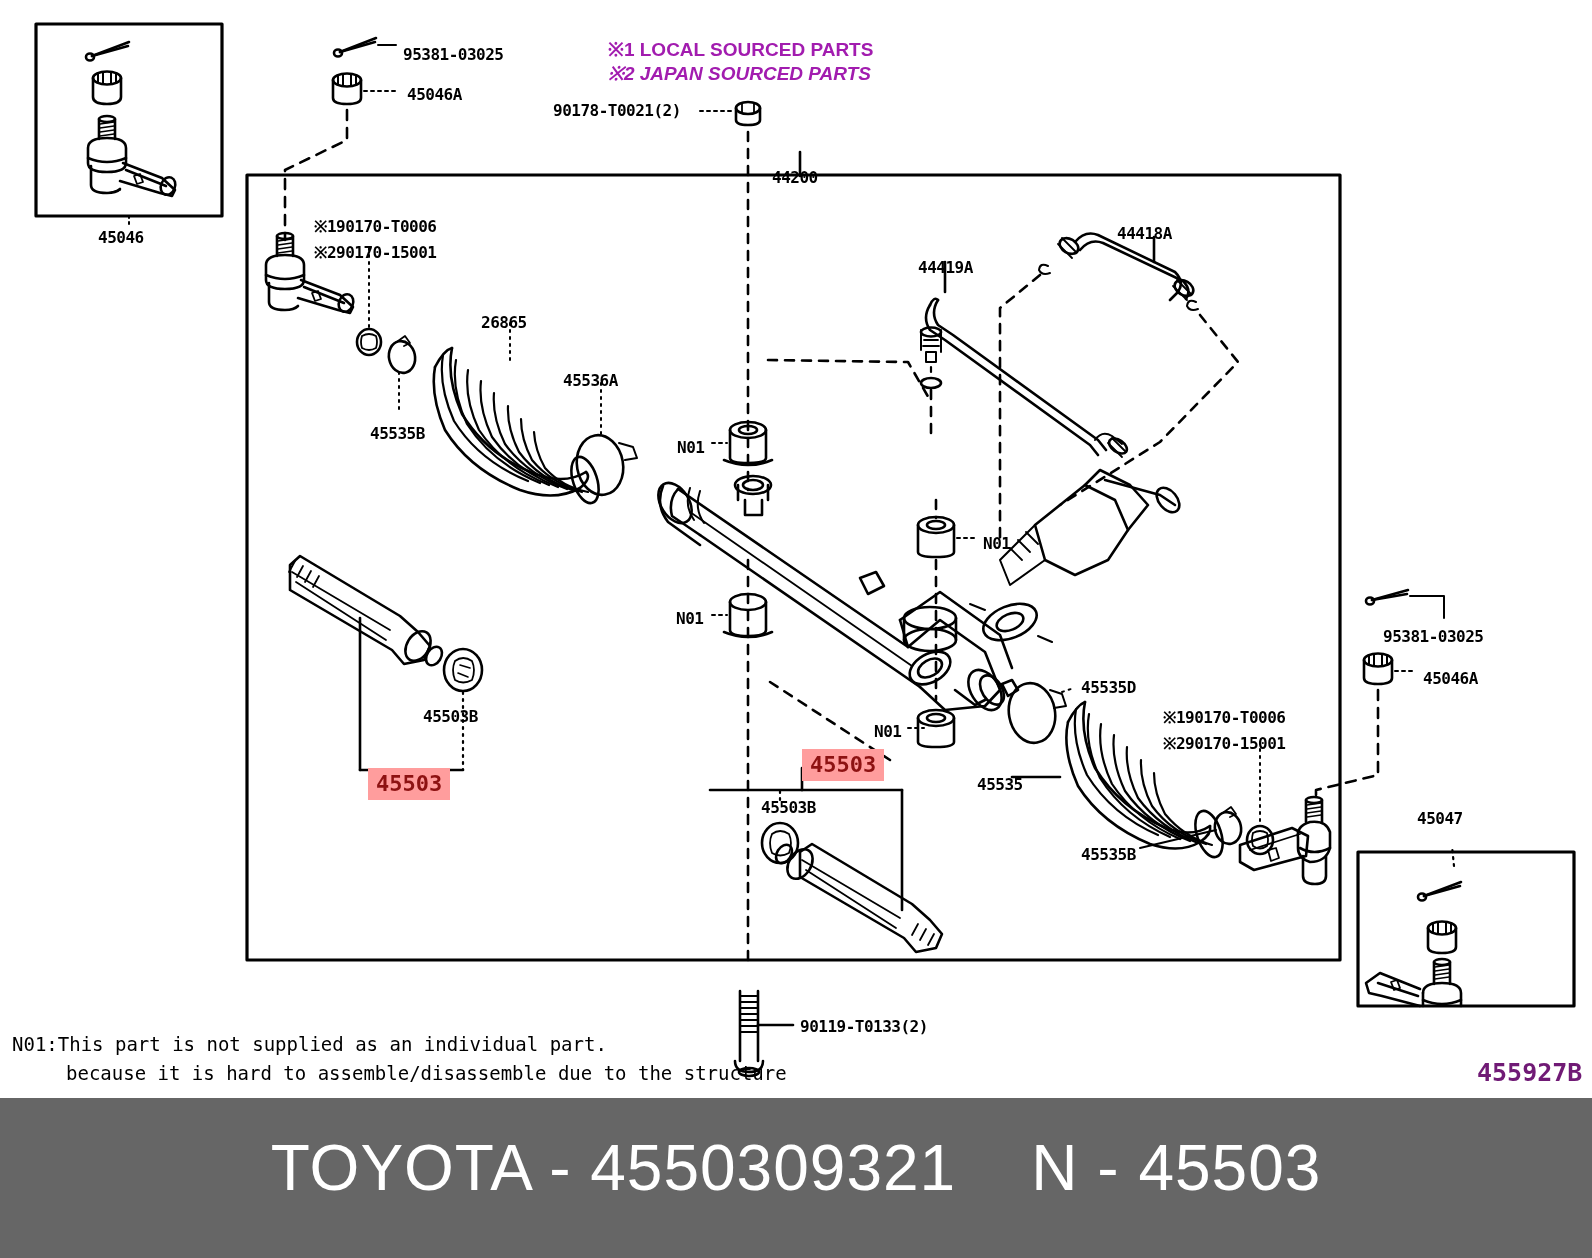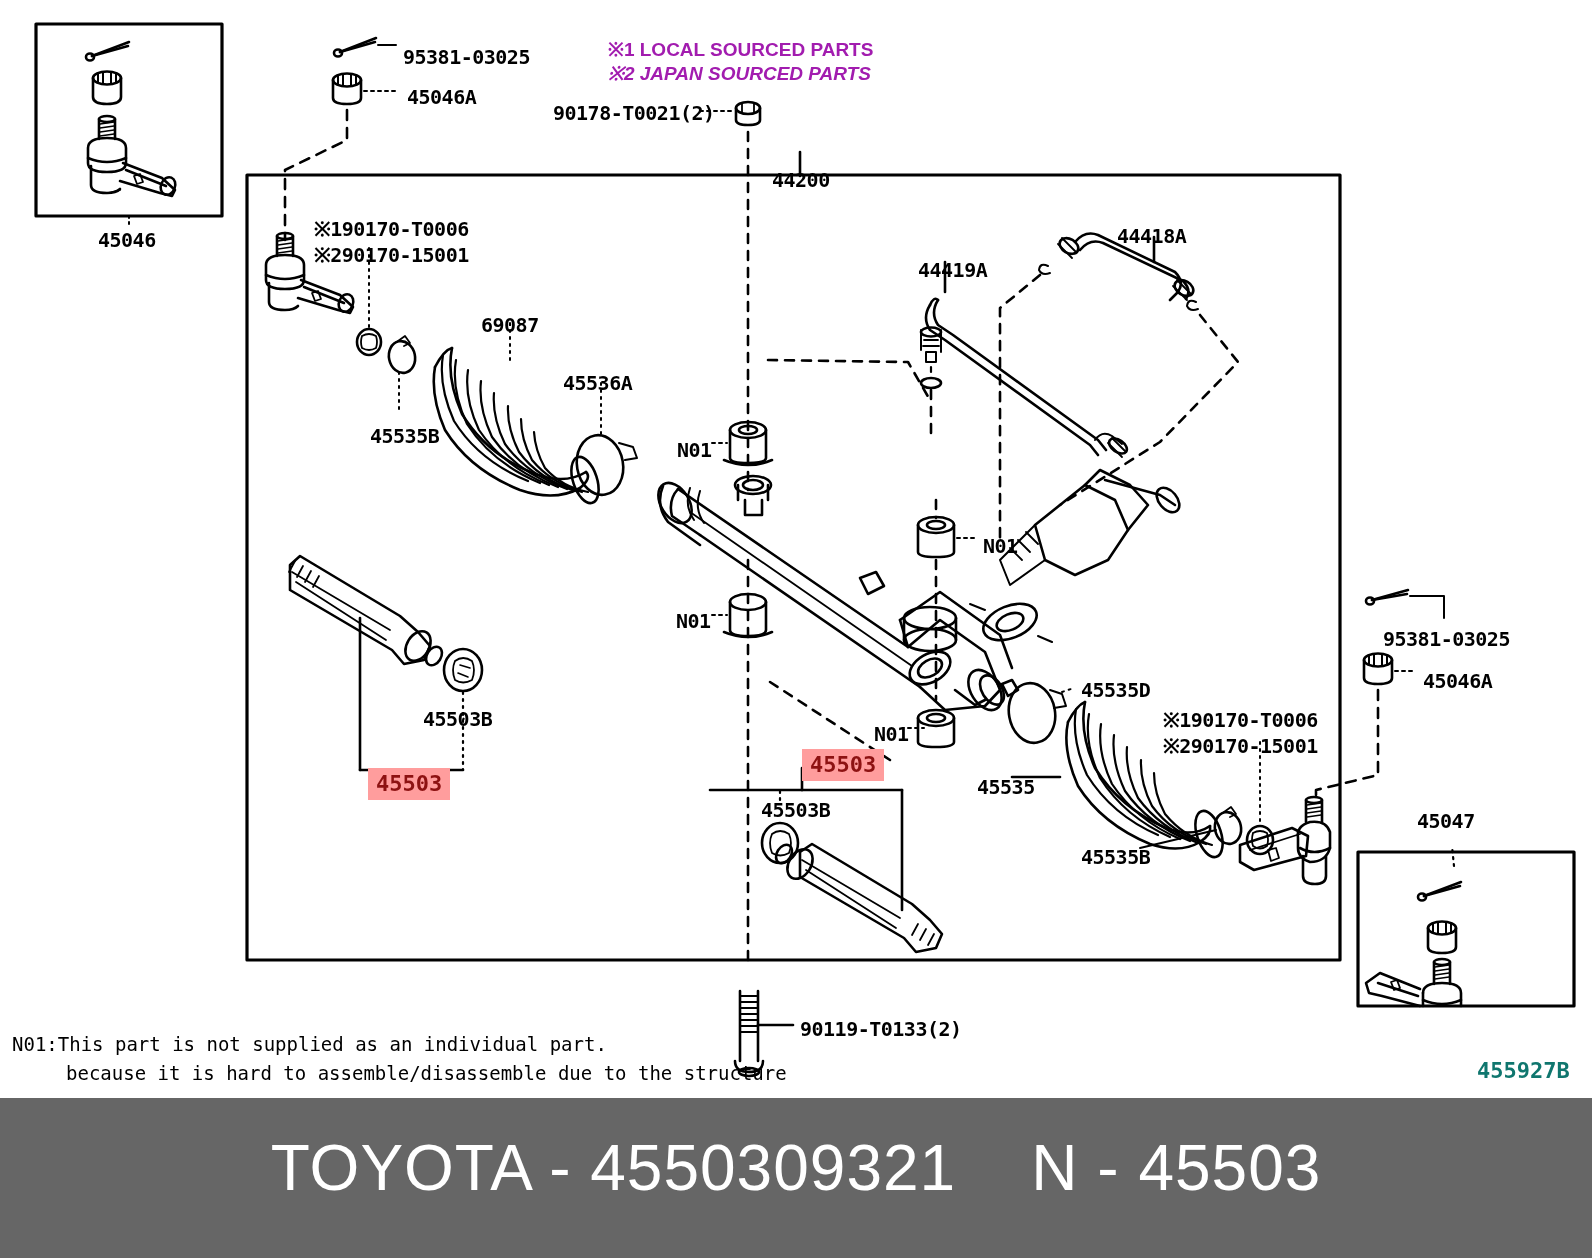--- a/index.html
+++ b/index.html
@@ -1,29 +1,29 @@
 <!DOCTYPE html>
 <html><head>
 <meta charset="utf-8">
 <style>
   html,body{margin:0;padding:0;background:#fff;}
   body{width:1592px;height:1258px;font-family:"DejaVu Sans Mono",monospace;overflow:hidden;}
   #stage{position:relative;width:1592px;height:1258px;background:#fff;}
   .lbl{position:absolute;font-family:"DejaVu Sans Mono",monospace;font-weight:bold;color:#000;white-space:pre;letter-spacing:-0.5px;}
-  .lbl.s20{font-size:20px;}
+  .lbl.s20{font-size:16px;}
   .legend{position:absolute;font-family:"Liberation Sans",sans-serif;font-weight:bold;font-size:19px;white-space:pre;color:#a21caf;}
   .hl{position:absolute;background:#ff9d9d;color:#8d1212;font-family:"DejaVu Sans Mono",monospace;font-weight:bold;font-size:22px;
       padding:3px 8px 4px 8px;letter-spacing:0px;}
   .note{position:absolute;font-family:"DejaVu Sans Mono",monospace;font-size:19px;color:#000;white-space:pre;}
   .jnote{position:absolute;font-family:"DejaVu Sans",sans-serif;font-size:19px;color:#000;white-space:pre;font-weight:500;}
   .bottombar{position:absolute;left:0;top:1098px;width:1592px;height:160px;background:#666;}
   .bartext{position:absolute;left:0;top:1098px;width:1592px;height:140px;display:flex;align-items:center;justify-content:center;
            color:#fff;font-family:"Liberation Sans",sans-serif;font-size:64px;letter-spacing:1px;white-space:pre;}
   svg.art{position:absolute;left:0;top:0;width:1592px;height:1258px;pointer-events:none;}
-  .diagid{position:absolute;font-family:"DejaVu Sans Mono",monospace;font-weight:bold;font-size:22px;color:#0f766e;}
+  .diagid{position:absolute;font-family:"DejaVu Sans Mono",monospace;font-weight:bold;font-size:25px;color:#701a75;}
 </style>
 </head>
 <body>
 
 <div id="stage">
 
   <svg class="art" viewBox="0 0 1592 1258">
     <g fill="none" stroke="#000" stroke-width="2.6" stroke-linecap="round" stroke-linejoin="round">
 
       <rect x="247" y="175" width="1093" height="785" stroke-width="3.2"></rect>
@@ -336,21 +336,21 @@
 
   <div class="lbl s20" style="left:98px;top:228px;">45046</div>
   <div class="lbl s20" style="left:403px;top:45px;">95381-03025</div>
   <div class="lbl s20" style="left:407px;top:85px;">45046A</div>
   <div class="lbl s20" style="left:553px;top:101px;">90178-T0021(2)</div>
   <div class="lbl s20" style="left:772px;top:140px;margin-top:28px;">44200</div>
   <div class="lbl s20" style="left:314px;top:215px;">※190170-T0006</div>
   <div class="lbl s20" style="left:314px;top:241px;">※290170-15001</div>
   <div class="lbl s20" style="left:918px;top:258px;">44419A</div>
   <div class="lbl s20" style="left:1117px;top:224px;">44418A</div>
-  <div class="lbl s20" style="left:481px;top:313px;">69087</div>
+  <div class="lbl s20" style="left:481px;top:313px;">26865</div>
   <div class="lbl s20" style="left:563px;top:371px;">45536A</div>
   <div class="lbl s20" style="left:370px;top:424px;">45535B</div>
   <div class="lbl s20" style="left:677px;top:438px;">N01</div>
   <div class="lbl s20" style="left:983px;top:534px;">N01</div>
   <div class="lbl s20" style="left:676px;top:609px;">N01</div>
   <div class="lbl s20" style="left:1383px;top:627px;">95381-03025</div>
   <div class="lbl s20" style="left:1423px;top:669px;">45046A</div>
   <div class="lbl s20" style="left:1081px;top:678px;">45535D</div>
   <div class="lbl s20" style="left:423px;top:707px;">45503B</div>
   <div class="lbl s20" style="left:1163px;top:706px;">※190170-T0006</div>

